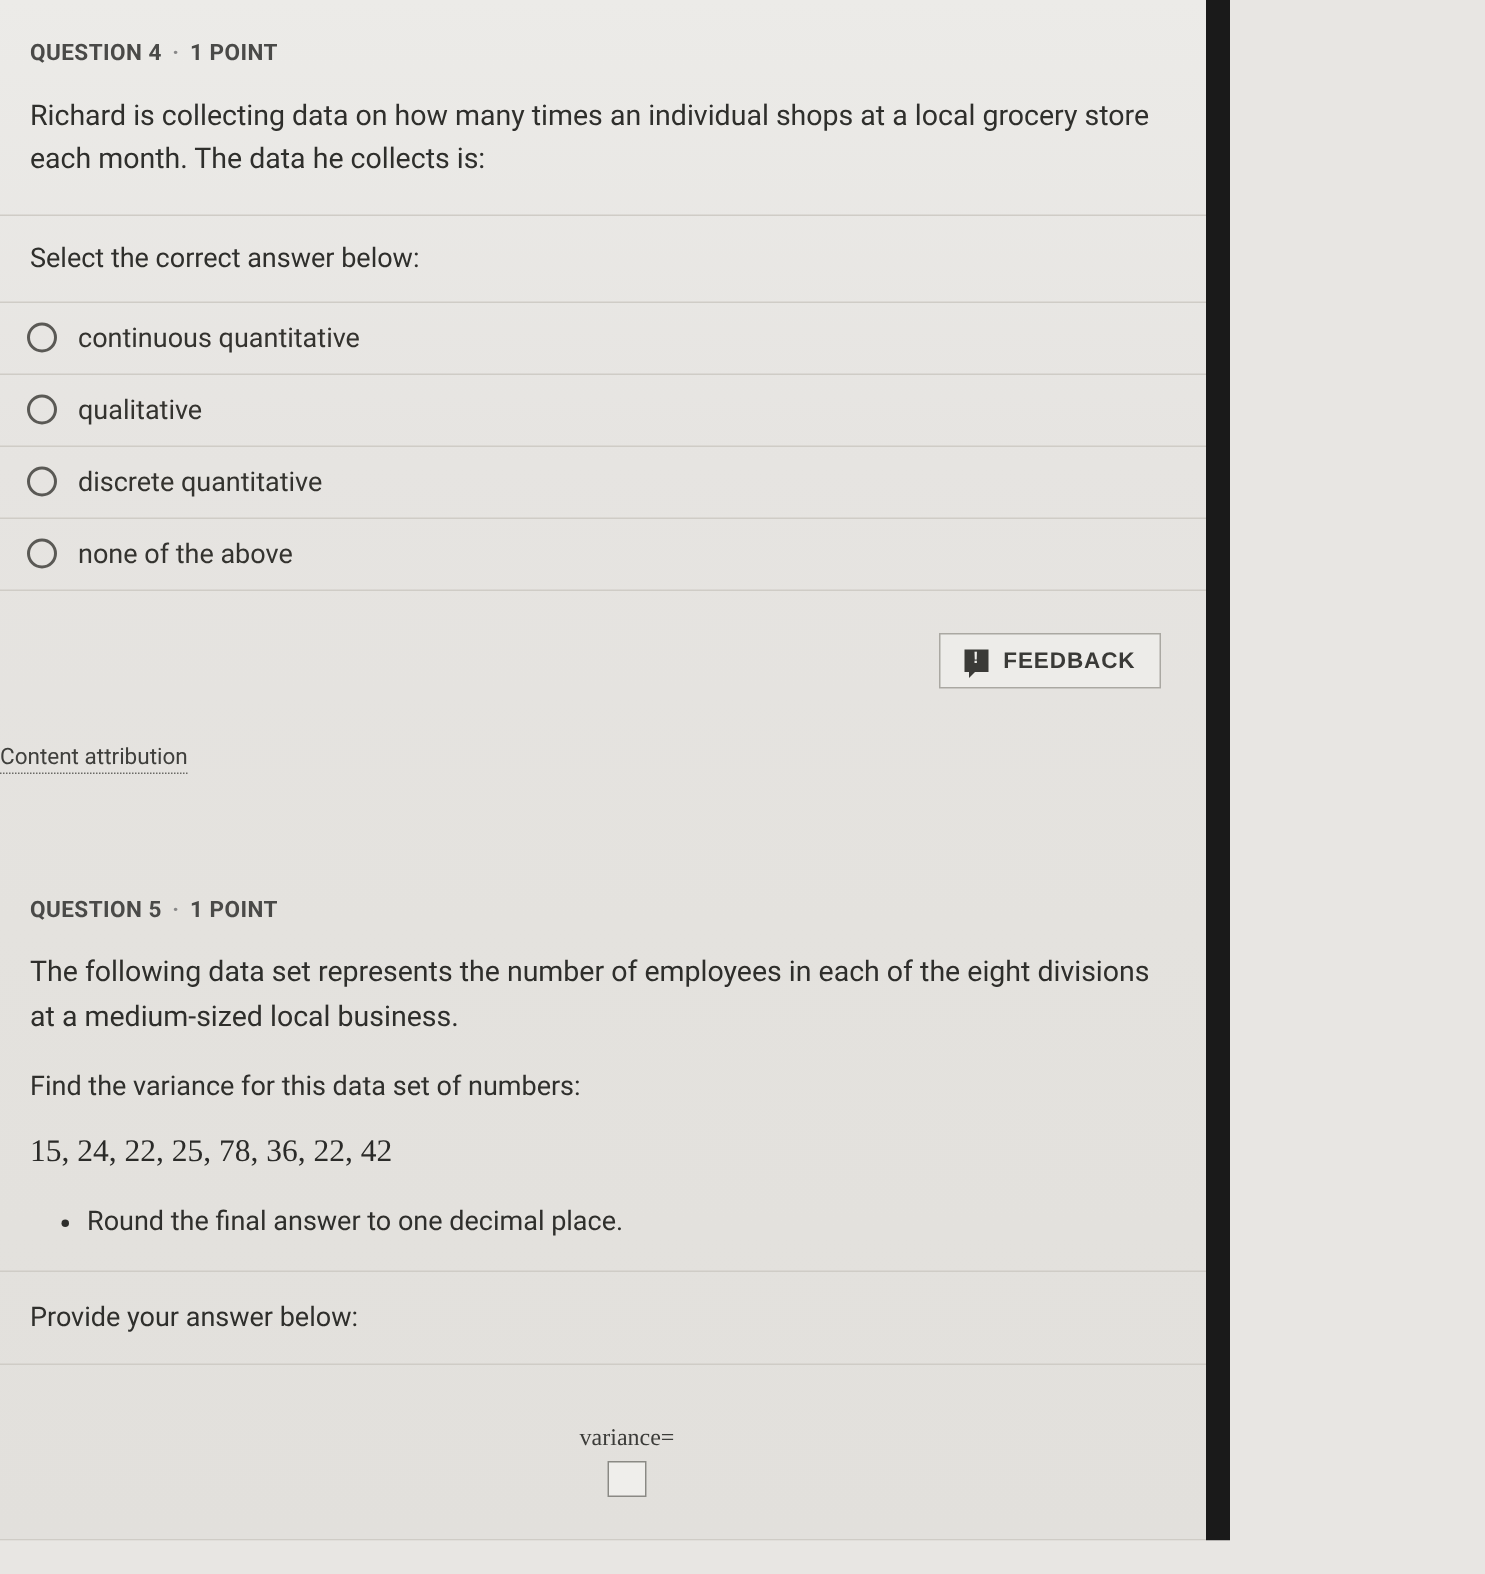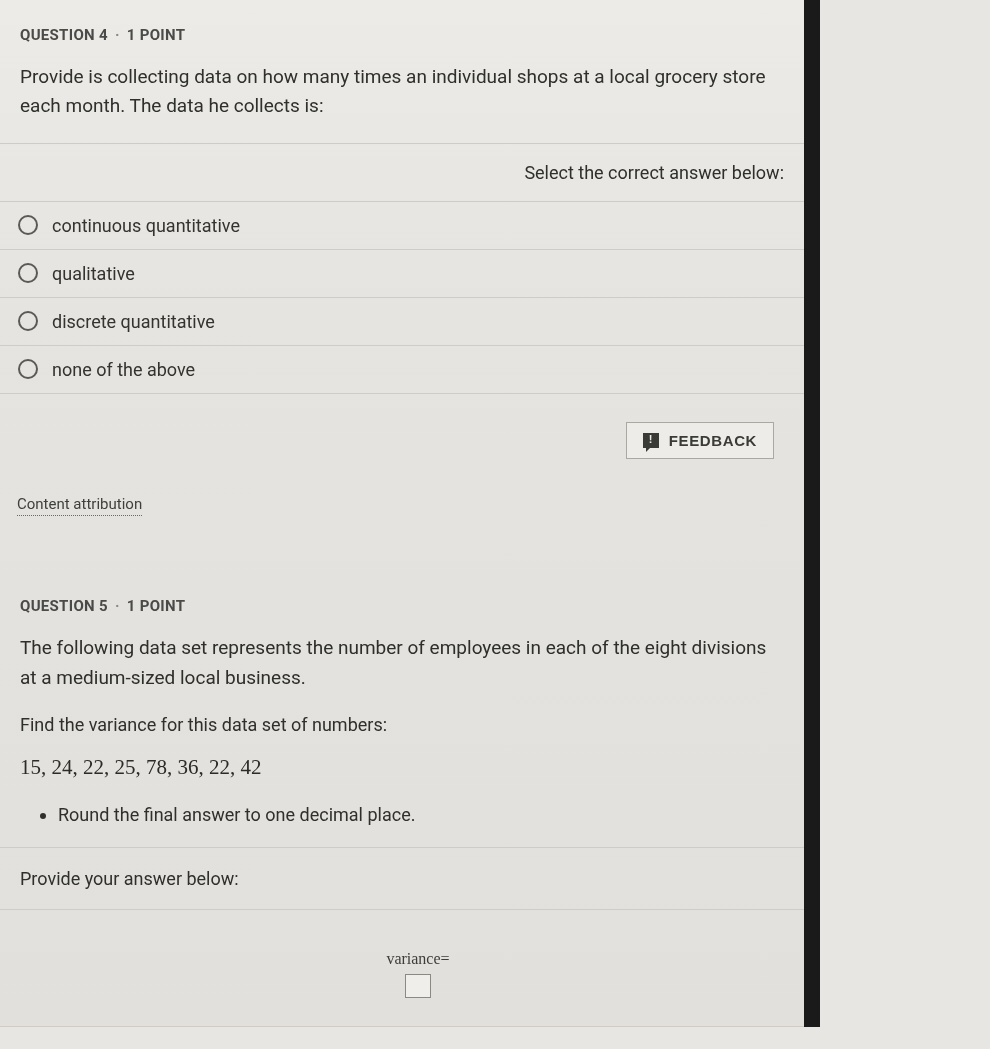--- a/index.html
+++ b/index.html
@@ -29,21 +29,20 @@
       font-size: 19px;
       line-height: 1.55;
       color: #2f2f2c;
     }
     .divider { border-top: 1px solid #cfccc6; }
     .prompt-line {
       padding: 18px 20px 18px 20px;
       font-size: 18px;
       color: #2f2f2c;
       border-bottom: 1px solid #cfccc6;
-      text-align: right;
     }
     .option-row {
       display: flex;
       align-items: flex-start;
       padding: 13px 20px 13px 18px;
       border-bottom: 1px solid #cfccc6;
       cursor: pointer;
     }
     .radio {
       width: 20px;
@@ -95,21 +94,21 @@
       position: absolute;
       left: 0; right: 0; top: -1px;
       text-align: center;
       color: #edece9;
       font-size: 11px;
       font-weight: 700;
       line-height: 15px;
     }
     .content-attr {
       display: inline-block;
-      margin: 8px 0 0 17px;
+      margin: 8px 0 0 0;
       padding: 0 0 2px 0;
       font-size: 15px;
       color: #3f3f3c;
       border-bottom: 1px dotted #6b6a66;
       cursor: pointer;
     }
     .gap-block { height: 55px; }
     .q5-body {
       padding: 4px 20px 6px 20px;
       font-size: 19px;
@@ -162,21 +161,21 @@
 <body>
 
 <div class="page">
 
   <div class="question-header">
     <span>QUESTION 4</span>
     <span class="sep">·</span>
     <span>1 POINT</span>
   </div>
 
-  <div class="question-body">Provide is collecting data on how many times an individual shops at a local grocery store each month. The data he collects is:</div>
+  <div class="question-body">Richard is collecting data on how many times an individual shops at a local grocery store each month. The data he collects is:</div>
 
   <div class="divider"></div>
 
   <div class="prompt-line">Select the correct answer below:</div>
 
   <div class="option-row">
     <span class="radio"></span>
     <span class="option-label">continuous quantitative</span>
   </div>
   <div class="option-row">

